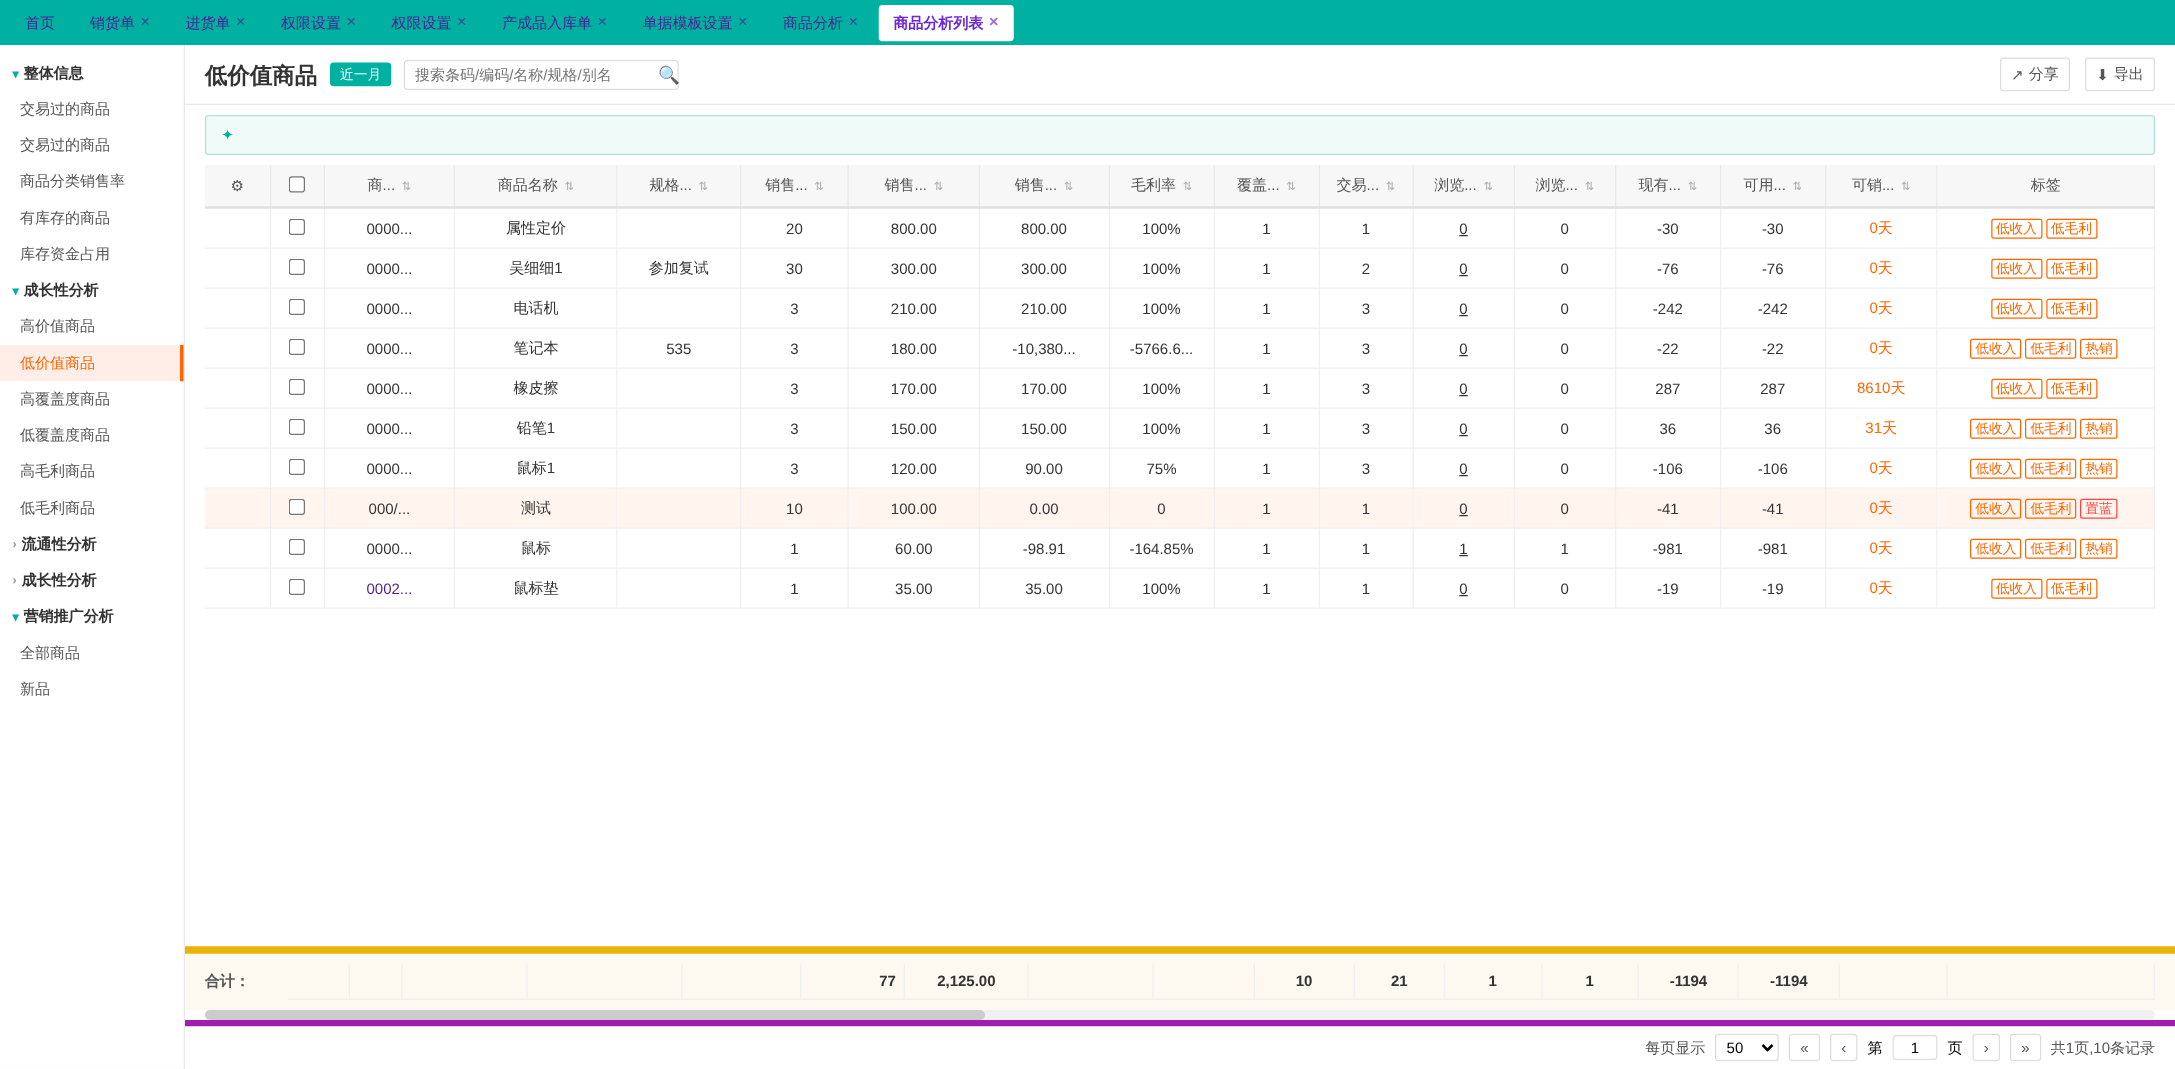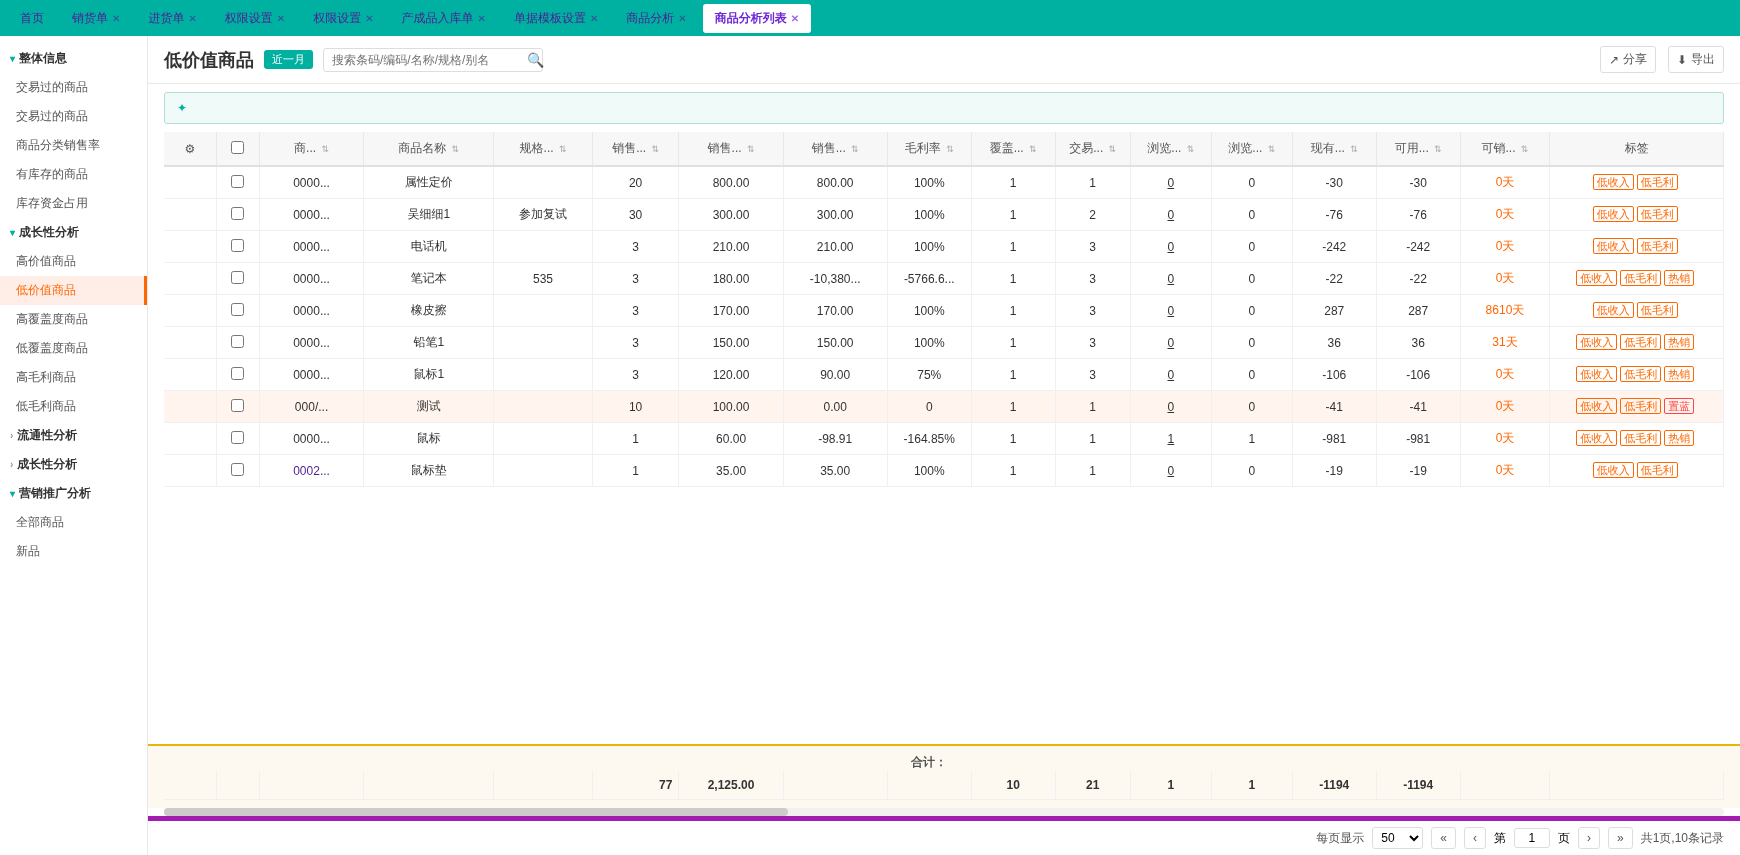--- a/index.html
+++ b/index.html
@@ -185,26 +185,25 @@
     .col-view2 { width: 56px; }
     .col-cur { width: 58px; }
     .col-avail { width: 58px; }
     .col-sell { width: 62px; }
     .col-tag { width: 120px; }
     .col-settings { width: 36px; }
     .col-check { width: 30px; }
 
     
     .footer-bar {
-      border-top: 2px solid #eab308;
+      border-top: 6px solid #eab308;
       background: #fdf8f0;
       padding: 8px 16px;
       display: flex;
       align-items: center;
-      flex-direction: column;
     }
     .total-label { font-weight: bold; color: #555; margin-right: 20px; padding-right: 10px; }
 
     
     .pagination-bar {
       display: flex;
       align-items: center;
       justify-content: flex-end;
       padding: 6px 16px;
       border-top: 5px solid #a21caf;

